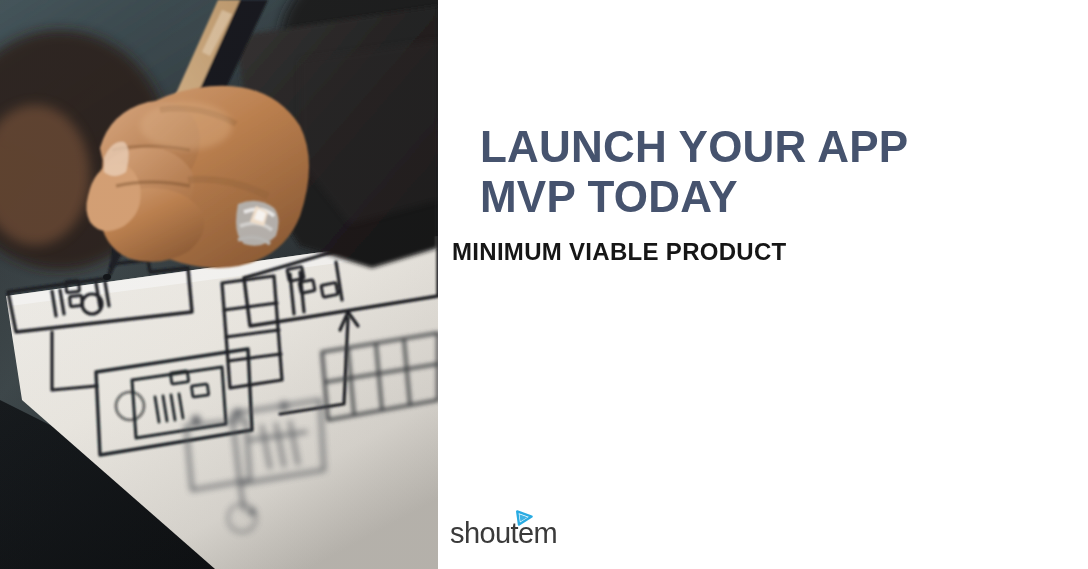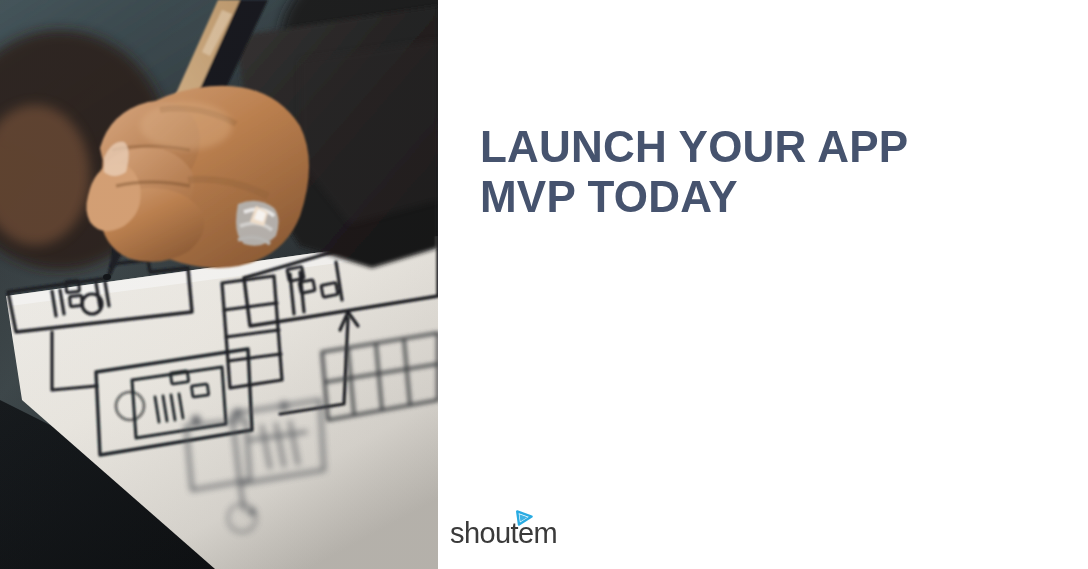--- a/index.html
+++ b/index.html
@@ -273,20 +273,21 @@
 
       <rect x="0" y="0" width="438" height="569" fill="url(#tealHaze)" opacity="0.06"></rect>
     </svg>
   </div>
 
   <div id="content">
 
     <h1 id="headline" style="color: rgb(70, 83, 110);">LAUNCH YOUR APP
 MVP TODAY</h1>
 
+    <h2 id="subheadline" style="color: rgb(22, 22, 22);">MINIMUM VIABLE PRODUCT</h2>
 
     <div id="logo">
       <span id="logo-play">
         <svg width="22" height="20" viewBox="0 0 22 20" xmlns="http://www.w3.org/2000/svg">
           <path d="M4.2 3.4 L18.6 8.6 L6.0 16.6 Z" fill="none" stroke="#29abe2" stroke-width="2.4" stroke-linejoin="round"></path>
           <path d="M6.4 6.2 L14.6 9.2 L7.4 13.6 Z" fill="#29abe2" opacity="0.9"></path>
         </svg>
       </span>
       <span id="logo-wordmark" style="color: rgb(58, 58, 58);">shoutem</span>
     </div>

